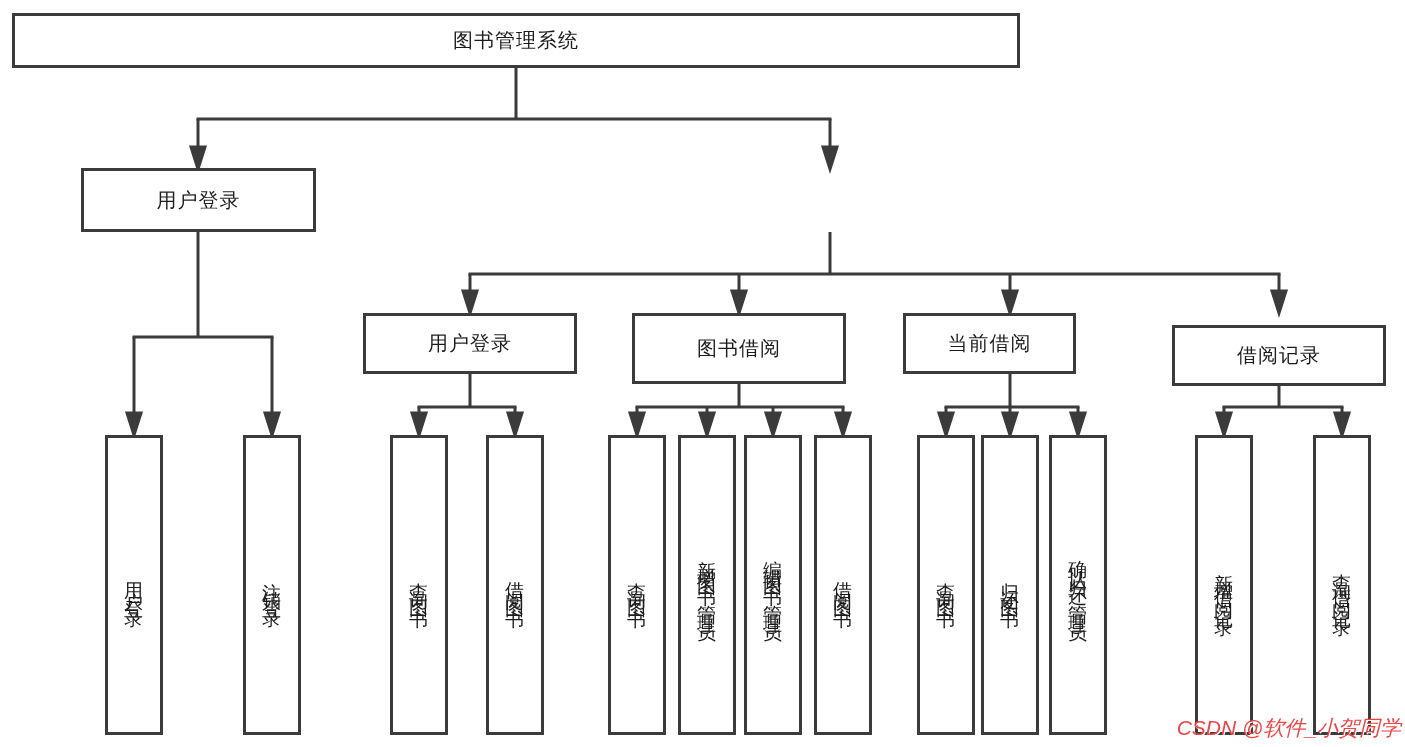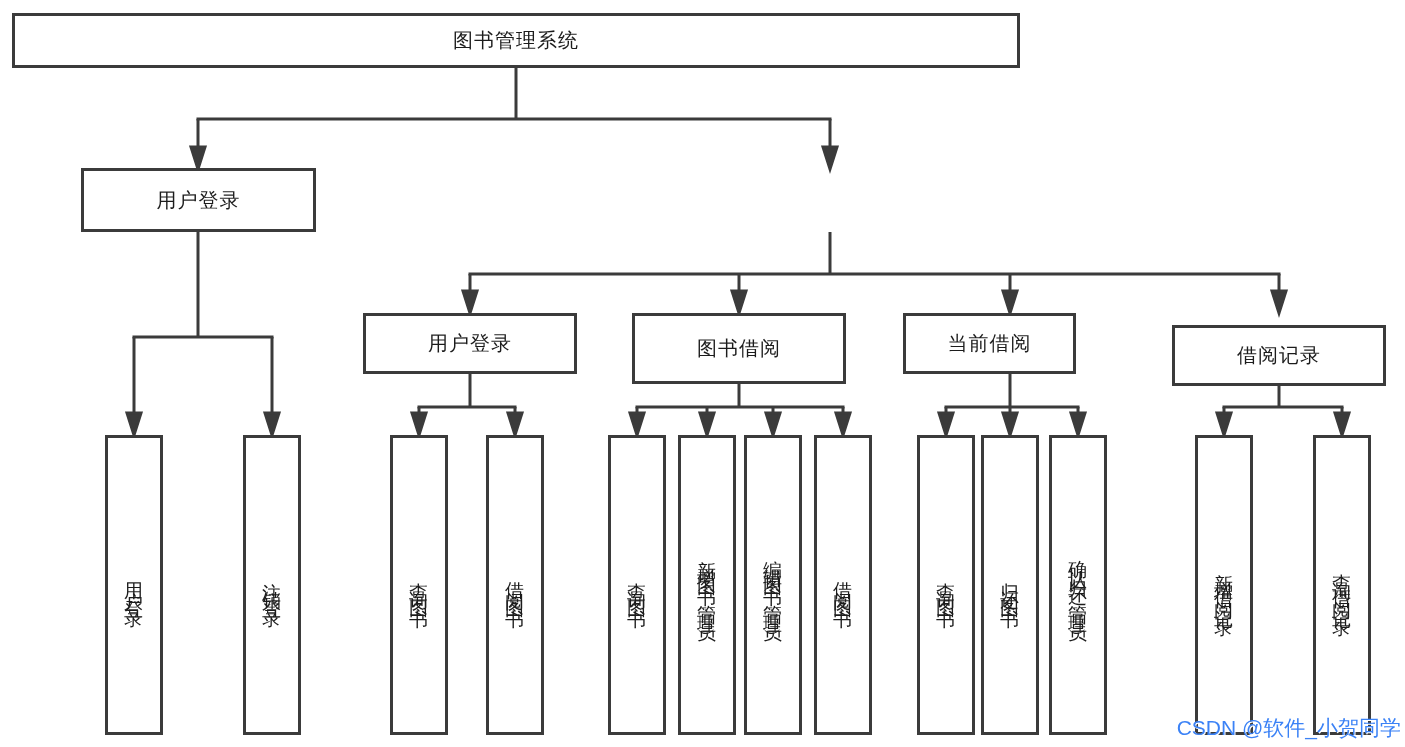--- a/index.html
+++ b/index.html
@@ -33,23 +33,24 @@
     font-size:19px;
     letter-spacing:9px;
     line-height:1;
   }
   .watermark{
     position:absolute;
     right:4px;
     bottom:5px;
     z-index:3;
     font-size:21px;
-    color:#3b82f6;
+    color:#ef4444;
     text-shadow:1px 1px 0 #ffffff;
     white-space:nowrap;
+    font-style:italic;
   }
 </style>
 </head>
 <body>
 
 <div id="canvas">
 
   <svg id="wires" width="1405" height="747" viewBox="0 0 1405 747">
     <g stroke="#3b3b3b" stroke-width="3" fill="#3b3b3b">
 

